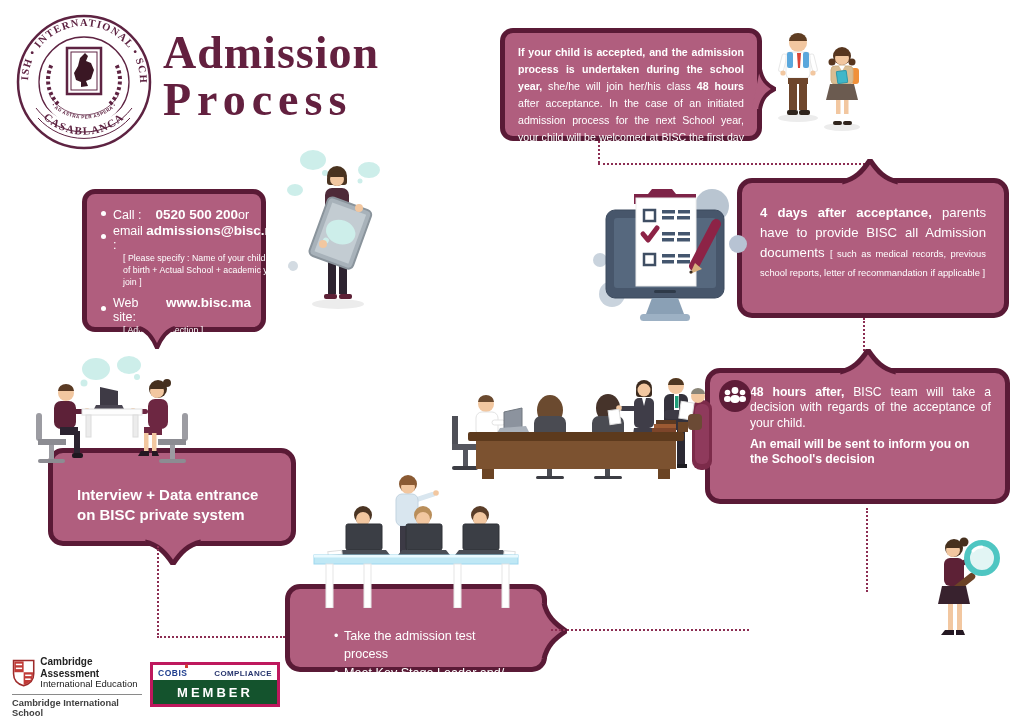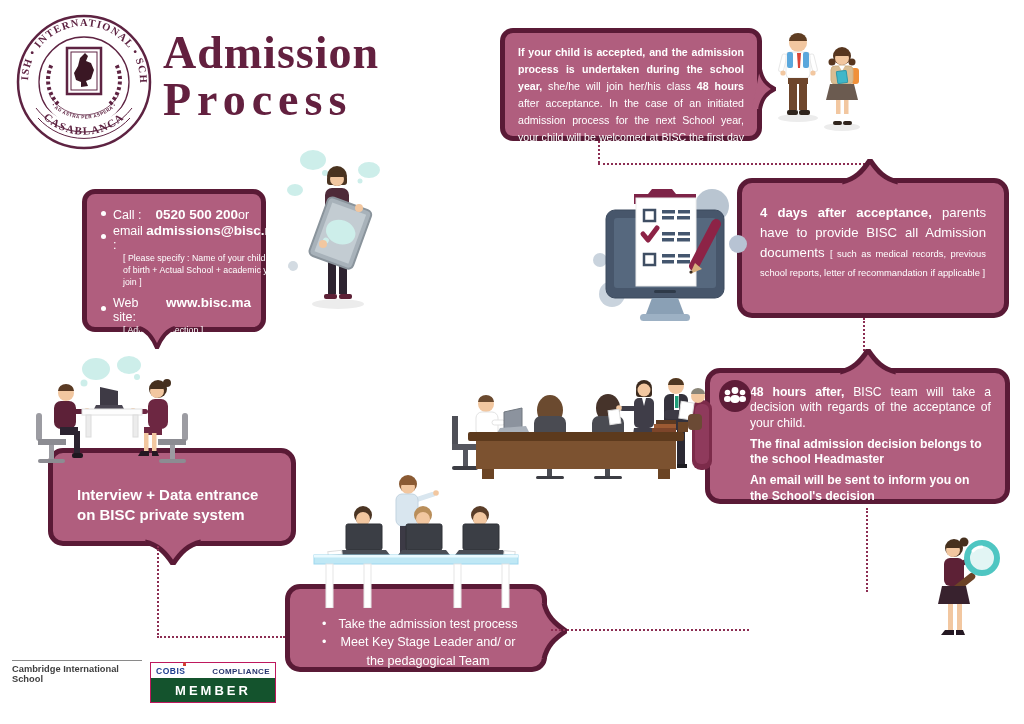--- a/index.html
+++ b/index.html
@@ -36,36 +36,36 @@
   
   .box48{left:705px;top:368px;width:305px;height:136px;padding:12px 14px 10px 40px;}
   .box48 p{margin:0 0 6px 0;font-size:12.2px;line-height:1.25;}
   .box48 .p1{text-align:justify;}
   .badge{position:absolute;left:8px;top:6px;}
   
   .interviewbox{left:48px;top:448px;width:248px;height:98px;padding:24px 16px;}
   .interviewbox p{margin:8px;font-size:15px;font-weight:bold;line-height:1.35;}
   
   .testbox{left:285px;top:584px;width:262px;height:88px;padding:22px 14px 10px 28px;}
-  .testbox ul{margin:4px;padding:0;list-style:none;text-align:center;}
+  .testbox ul{margin:16px;padding:0;list-style:none;}
   .testbox li{font-size:12.6px;line-height:1.45;position:relative;padding-left:10px;}
   .testbox li::before{content:"\2022";position:absolute;left:0;top:0;}
   
   .campusbox{left:748px;top:591px;width:258px;height:82px;display:flex;align-items:center;justify-content:center;}
   .campusbox p{margin:0;font-size:21px;font-weight:bold;letter-spacing:.5px;}
   
   .illus{position:absolute;}
   
   .cambridge{position:absolute;left:12px;top:656px;width:130px;color:#222;}
   .cam-row{display:flex;align-items:center;gap:5px;}
   .cam-t1{font-size:10px;font-weight:bold;line-height:1.15;}
   .cam-t2{font-size:9.5px;line-height:1.15;}
   .cam-div{border-top:1px solid #8a8a8a;margin:4px 0 3px 0;}
   .cam-t3{font-size:9.3px;font-weight:bold;color:#3f3f3f;}
-  .cobis{position:absolute;left:150px;top:662px;width:124px;background:#fff;border:1px solid #be185d;}
+  .cobis{position:absolute;left:150px;top:662px;width:124px;background:#fff;border:3px solid #be185d;}
   .cobis-top{display:flex;align-items:center;justify-content:space-between;padding:3px 5px 2px 5px;}
   .cobis-name{font-size:8.5px;font-weight:bold;color:#1f3e8f;letter-spacing:.5px;position:relative;}
   .cobis-flame{position:absolute;right:-1px;top:-4px;width:3px;height:4px;background:#d23b2e;border-radius:50% 50% 0 0;}
   .cobis-comp{font-size:8px;font-weight:bold;color:#27356e;letter-spacing:.4px;}
   .cobis-bar{background:#14532d;text-align:center;padding:3px 0;}
   .cobis-member{color:#fff;font-size:13px;font-weight:bold;letter-spacing:3px;}
 </style>
 </head>
 <body>
 
@@ -315,21 +315,20 @@
     <svg class="badge" width="34" height="34" viewBox="0 0 34 34">
       <circle cx="17" cy="17" r="16" fill="#5e1c38"></circle>
       <circle cx="9.5" cy="13.5" r="2.8" fill="#fff"></circle>
         <rect x="6" y="17" width="7" height="6" rx="3" fill="#fff"></rect>
       <circle cx="24.5" cy="13.5" r="2.8" fill="#fff"></circle>
         <rect x="21" y="17" width="7" height="6" rx="3" fill="#fff"></rect>
       <circle cx="17" cy="11.5" r="3.4" fill="#fff"></circle>
         <rect x="12.5" y="16" width="9" height="8" rx="4" fill="#fff"></rect>
     </svg>
     <p class="p1"><span class="b">48 hours after,</span><span> BISC team will take a decision with regards of the acceptance of your child.</span></p>
-    <p class="b">The final admission decision belongs to the school Headmaster</p>
     <p class="b">An email will be sent to inform you on the School's decision</p>
   </div>
 
   <div class="dot-v" style="left:866px;top:508px;height:84px"></div>
 
   <svg class="illus" style="left:26px;top:353px;z-index:3" width="172" height="124" viewBox="0 0 172 124">
     <ellipse cx="70" cy="16" rx="14" ry="11" fill="#cdeeea"></ellipse>
       <circle cx="58" cy="30" r="3.5" fill="#cdeeea"></circle>
     <ellipse cx="103" cy="12" rx="12" ry="9" fill="#cdeeea"></ellipse>
       <circle cx="111" cy="24" r="3" fill="#cdeeea"></circle>
@@ -439,20 +438,35 @@
     <circle cx="64" cy="22" r="15" fill="#e2f5f4" stroke="#4fc6c2" stroke-width="6"></circle>
     <path d="M55,15 a11,11 0 0 1 9,-4" stroke="#ffffff" stroke-width="3" fill="none" stroke-linecap="round"></path>
     <polygon points="24,50 48,50 52,68 20,68" fill="#38222e"></polygon>
     <rect x="30" y="68" width="5" height="26" fill="#f2c7a0"></rect>
     <rect x="39" y="68" width="5" height="26" fill="#f2c7a0"></rect>
     <polygon points="27,94 36,94 36,99 23,99" fill="#241822"></polygon>
     <polygon points="38,94 45,94 47,99 38,99" fill="#241822"></polygon>
   </svg>
 
   <div class="cambridge">
+    <div class="cam-row">
+      <svg width="26" height="32" viewBox="0 0 30 36">
+        <path d="M2,2 h26 v17 c0,9 -6,13.5 -13,15.5 C8,32.5 2,28 2,19 Z" fill="#fff" stroke="#9e2b2b" stroke-width="2"></path>
+        <path d="M3,3 h12 v14 h-12 z" fill="#c03a36"></path>
+        <path d="M15,17 h12 v3 c0,8 -5,11.5 -12,13.5 z" fill="#c03a36"></path>
+        <rect x="5" y="6" width="8" height="2" fill="#fff"></rect>
+          <rect x="5" y="11" width="8" height="2" fill="#fff"></rect>
+        <rect x="17" y="20" width="8" height="2" fill="#fff"></rect>
+          <rect x="17" y="25" width="7" height="2" fill="#fff"></rect>
+      </svg>
+      <div>
+        <div class="cam-t1">Cambridge Assessment</div>
+        <div class="cam-t2">International Education</div>
+      </div>
+    </div>
     <div class="cam-div"></div>
     <div class="cam-t3">Cambridge International School</div>
   </div>
 
   <div class="cobis">
     <div class="cobis-top">
       <span class="cobis-name">COBIS<span class="cobis-flame"></span></span>
       <span class="cobis-comp">COMPLIANCE</span>
     </div>
     <div class="cobis-bar">

